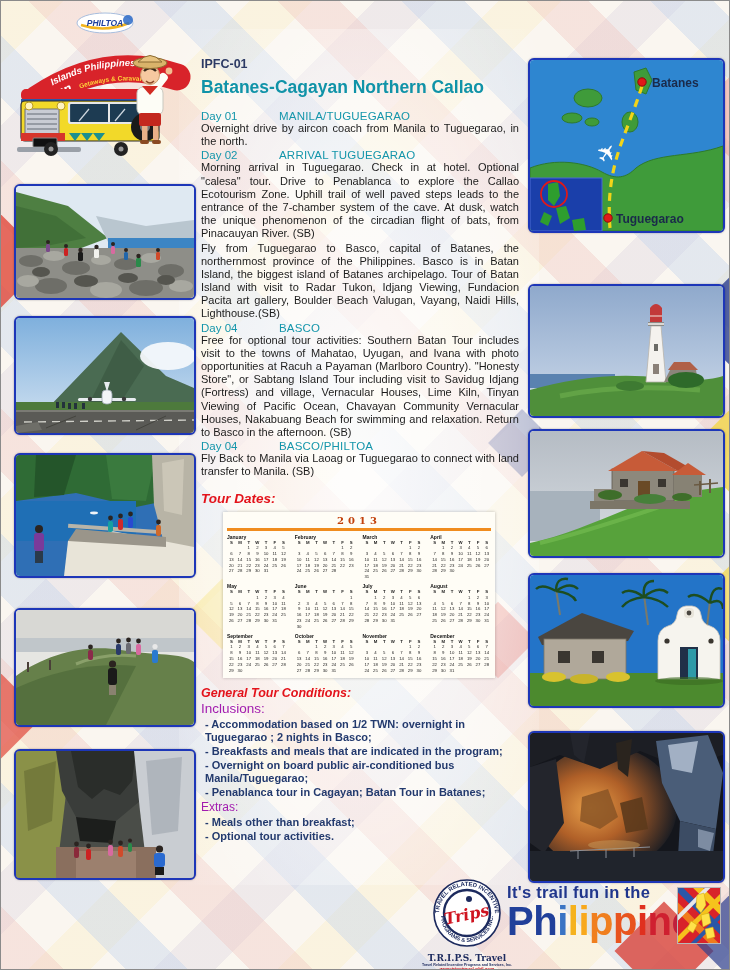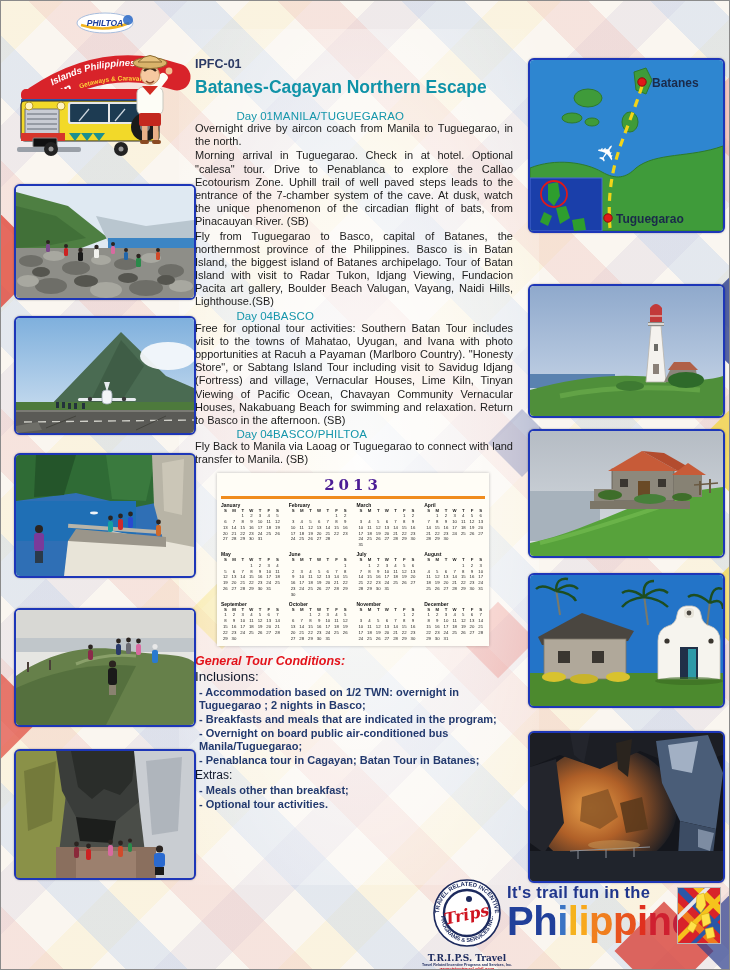--- a/index.html
+++ b/index.html
@@ -8,38 +8,38 @@
   .bgpat{position:absolute;inset:0;
     background:
       repeating-linear-gradient(45deg, rgba(240,198,192,.38) 0 44px, rgba(255,255,255,0) 44px 88px,
          rgba(197,213,236,.42) 88px 132px, rgba(255,255,255,0) 132px 176px),
       repeating-linear-gradient(135deg, rgba(250,238,199,.40) 0 44px, rgba(255,255,255,0) 44px 88px,
          rgba(214,205,221,.30) 88px 132px, rgba(255,255,255,0) 132px 176px);}
   .dm{position:absolute;transform:rotate(45deg);}
   .veil{position:absolute;left:178px;top:28px;width:360px;height:856px;
         background:radial-gradient(ellipse at center, rgba(255,255,255,.85) 0%, rgba(255,255,255,.4) 62%, rgba(255,255,255,0) 100%);}
   .logo-area{position:absolute;left:8px;top:6px;width:192px;height:150px;}
-  .main-col{position:absolute;left:194px;top:56px;width:318px;}
+  .main-col{position:absolute;left:200px;top:56px;width:318px;}
   .code{font-size:12.5px;font-weight:bold;color:#2c3a64;margin-bottom:6px;}
   .title{font-size:17.5px;font-weight:bold;color:#1093a8;margin-bottom:12px;}
   .day-header{display:flex;color:#1596ab;font-size:11.5px;margin-top:1px;}
-  .day-label{width:78px;flex:none;text-align:right;}
+  .day-label{width:78px;flex:none;}
   .day-route{letter-spacing:.2px;}
   .day-text{font-size:11px;line-height:1.2;color:#1c1c1c;text-align:justify;margin-bottom:1px;}
   .tour-dates{margin-top:12px;font-size:13.5px;font-weight:bold;font-style:italic;color:#e3131b;}
   .calendar{margin:6px 0 8px 22px;width:272px;background:#fffdf6;box-shadow:0 0 3px rgba(0,0,0,.25);padding:3px 4px 5px;box-sizing:border-box;}
-  .cal-year{text-align:center;font-family:"DejaVu Serif",serif;font-weight:bold;font-size:15px;letter-spacing:4px;color:#4c1d95;}
+  .cal-year{text-align:center;font-family:"DejaVu Serif",serif;font-weight:bold;font-size:10px;letter-spacing:4px;color:#c2410c;}
   .cal-rule{height:3px;background:#f08c1e;margin:2px 0 3px;}
   .cal-grid{display:grid;grid-template-columns:repeat(4,1fr);column-gap:7px;row-gap:3px;}
   .cal-m{min-height:36px;}
   .cal-mname{font-size:5px;font-weight:bold;color:#111;}
   .cal-days{display:grid;grid-template-columns:repeat(7,1fr);font-size:4.3px;line-height:1.35;color:#222;text-align:center;}
   .cal-wd{font-weight:bold;}
   .gtc{font-size:12.5px;font-weight:bold;font-style:italic;color:#e3131b;margin-top:2px;}
-  .sect-label{font-size:13.5px;color:#0f172a;margin:1px 0 2px;}
+  .sect-label{font-size:13.5px;color:#a21caf;margin:1px 0 2px;}
   .sect-label.small{font-size:12px;}
   .cond-item{font-size:11px;font-weight:bold;color:#233a6e;line-height:1.18;padding-left:4px;text-indent:-0px;margin-bottom:1px;}
   .ph{position:absolute;border:2px solid #1d36b8;border-radius:6px;overflow:hidden;background:#fff;box-shadow:0 0 2px rgba(0,0,30,.35);}
   .ph svg{display:block;}
   .footer-trips{position:absolute;left:412px;top:874px;width:108px;text-align:center;}
   .trips-name{font-family:"DejaVu Serif",serif;font-weight:bold;font-size:9px;color:#1c2a5e;margin-top:-2px;}
   .trips-sub{font-size:3.6px;font-weight:bold;color:#1c2a5e;}
   .trips-web{font-size:4.6px;font-weight:bold;color:#cf1420;}
   .footer-dot{position:absolute;left:506px;top:882px;width:172px;}
   .dot-line1{font-size:16.5px;font-weight:bold;color:#20368c;letter-spacing:.3px;}
@@ -130,40 +130,45 @@
         <rect x="133" y="119" width="5.5" height="14" fill="#e8b088"></rect>
         <rect x="144" y="119" width="5.5" height="14" fill="#e8b088"></rect>
         <rect x="131" y="133" width="9" height="4" rx="2" fill="#8a4a22"></rect>
         <rect x="143" y="133" width="9" height="4" rx="2" fill="#8a4a22"></rect>
       </g>
     </svg>
   </div>
 
   <div class="main-col">
     <div class="code">IPFC-01</div>
-    <div class="title">Batanes-Cagayan Northern Escape</div>
+    <div class="title">Batanes-Cagayan Northern Callao</div>
     <div id="itinerary">
         <div class="day-header">
           <span class="day-label">Day  01</span>
           <span class="day-route">MANILA/TUGUEGARAO</span>
         </div>
         <div class="day-text">Overnight  drive by aircon coach from Manila to Tuguegarao, in the north.</div>
+        <div class="day-header">
+          <span class="day-label">Day  02</span>
+          <span class="day-route">ARRIVAL  TUGUEGARAO</span>
+        </div>
         <div class="day-text">Morning arrival in Tuguegarao. Check in at hotel.  Optional "calesa" tour. Drive to Penablanca to explore the Callao Ecotourism Zone. Uphill trail of well paved steps leads to the entrance of the 7-chamber system of the cave. At dusk, watch the unique phenomenon of the circadian flight of bats, from Pinacauyan River. (SB)</div>
         <div class="day-text">Fly from  Tuguegarao to Basco, capital of Batanes, the northernmost province of the Philippines. Basco is in Batan Island, the biggest island of Batanes archipelago. Tour of Batan Island  with visit to Radar Tukon, Idjang Viewing, Fundacion Pacita art gallery, Boulder Beach Valugan, Vayang, Naidi Hills, Lighthouse.(SB)</div>
         <div class="day-header">
           <span class="day-label">Day  04</span>
           <span class="day-route">BASCO</span>
         </div>
         <div class="day-text">Free for optional tour activities: Southern Batan Tour includes visit to the  towns of Mahatao, Uyugan, and Ivana with photo opportunities at Racuh a Payaman (Marlboro Country).  "Honesty Store", or Sabtang Island Tour including  visit to Savidug Idjang (Fortress) and village, Vernacular Houses, Lime Kiln, Tinyan Viewing of Pacific Ocean, Chavayan Community Vernacular Houses, Nakabuang Beach for swimming and relaxation. Return to Basco in the afternoon.  (SB)</div>
         <div class="day-header">
           <span class="day-label">Day  04</span>
           <span class="day-route">BASCO/PHILTOA</span>
         </div>
         <div class="day-text">Fly Back to Manila via Laoag or Tuguegarao to connect with land transfer to Manila.  (SB)</div>
       </div>
+    <div class="tour-dates">Tour Dates:</div>
     <div class="calendar">
       <div class="cal-year">2013</div>
       <div class="cal-rule"></div>
       <div class="cal-grid" id="cal-grid">
           <div class="cal-m">
             <div class="cal-mname">January</div>
             <div class="cal-days">
               <span class="cal-wd">S</span>
               <span class="cal-wd">M</span>
               <span class="cal-wd">T</span>

